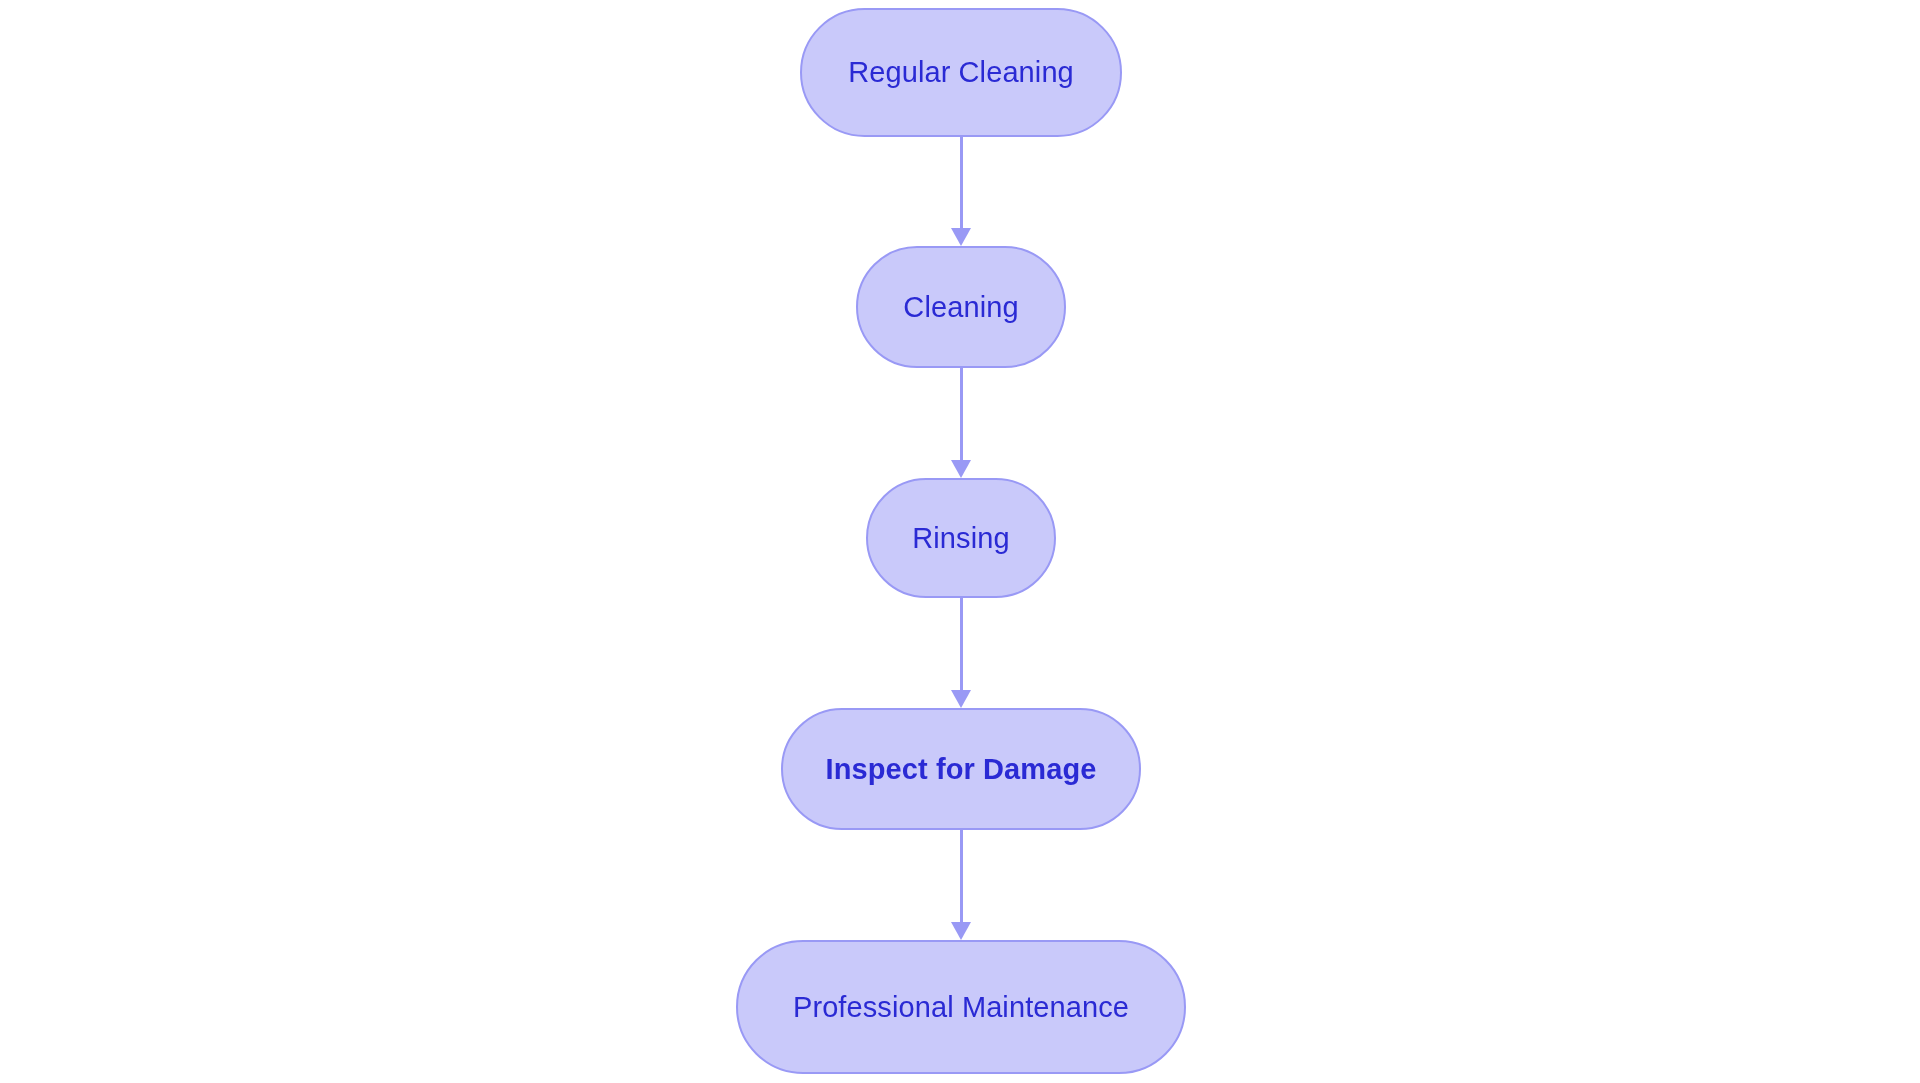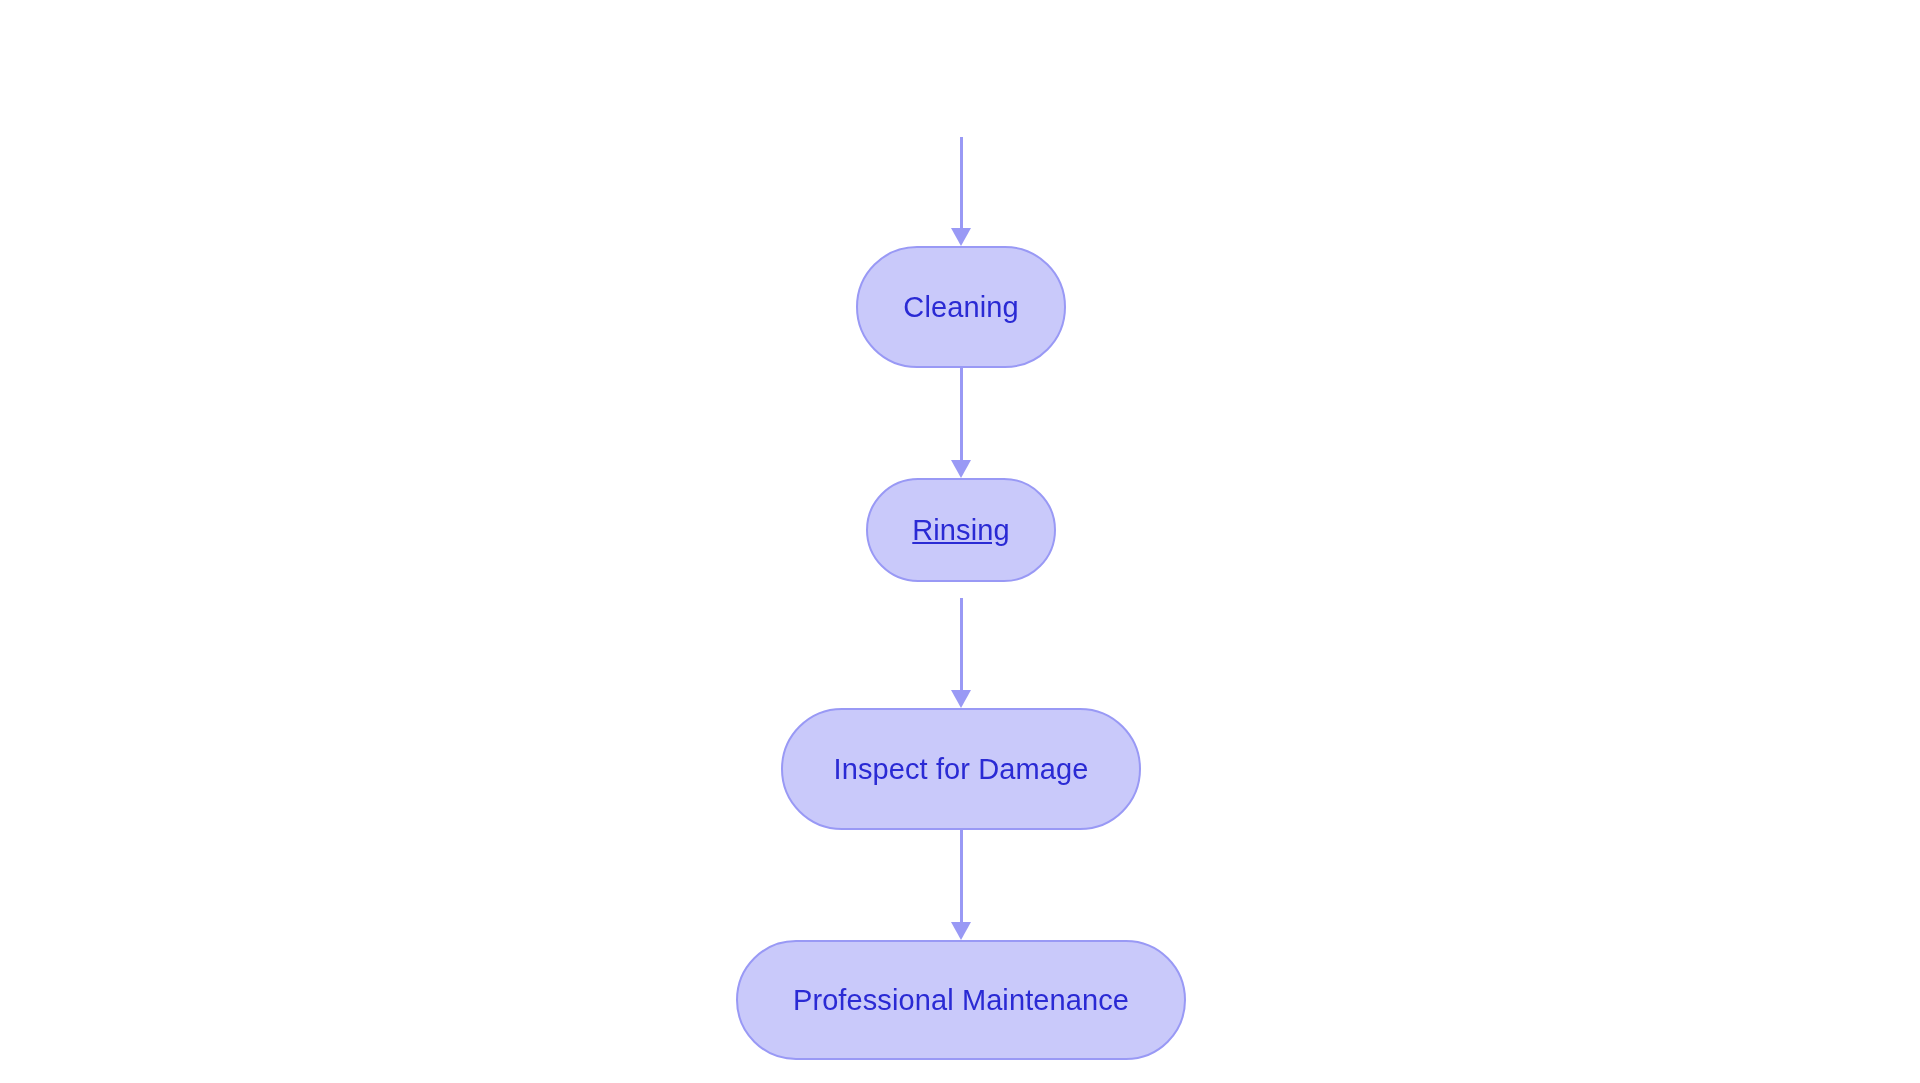--- a/index.html
+++ b/index.html
@@ -52,23 +52,23 @@
   .node-label {
     color: #2a2ad4;
     font-size: 29px;
     line-height: 1;
     display: block;
   }
 
   
   #node-0 { left: 800px;  top: 8px;   width: 322px; height: 129px; }
   #node-1 { left: 856px;  top: 246px; width: 210px; height: 122px; }
-  #node-2 { left: 866px;  top: 478px; width: 190px; height: 104px; text-decoration: underline; }
-  #node-3 { left: 781px;  top: 708px; width: 360px; height: 122px; }
-  #node-4 { left: 736px;  top: 940px; width: 450px; height: 120px; }
+  #node-2 { left: 866px;  top: 478px; width: 190px; height: 120px; }
+  #node-3 { left: 781px;  top: 708px; width: 360px; height: 122px; font-weight: bold; }
+  #node-4 { left: 736px;  top: 940px; width: 450px; height: 134px; }
 
   
   .connector {
     position: absolute;
     width: 30px;
     left: 946px;
   }
   .connector .conn-line {
     position: absolute;
     left: 14px;
@@ -101,20 +101,23 @@
   #connector-3 { top: 830px; height: 111px; }
   #connector-3 .conn-line { height: 93px; }
   #connector-3 .conn-head { top: 92px; }
 </style>
 </head>
 <body>
 
 <div id="flowchart-canvas">
   <div class="flow-column">
 
+    <div class="node" id="node-0">
+      <span class="node-label">Regular Cleaning</span>
+    </div>
 
     <div class="connector" id="connector-0">
       <div class="conn-line"></div>
       <div class="conn-head"></div>
     </div>
 
     <div class="node" id="node-1">
       <span class="node-label">Cleaning</span>
     </div>
 

